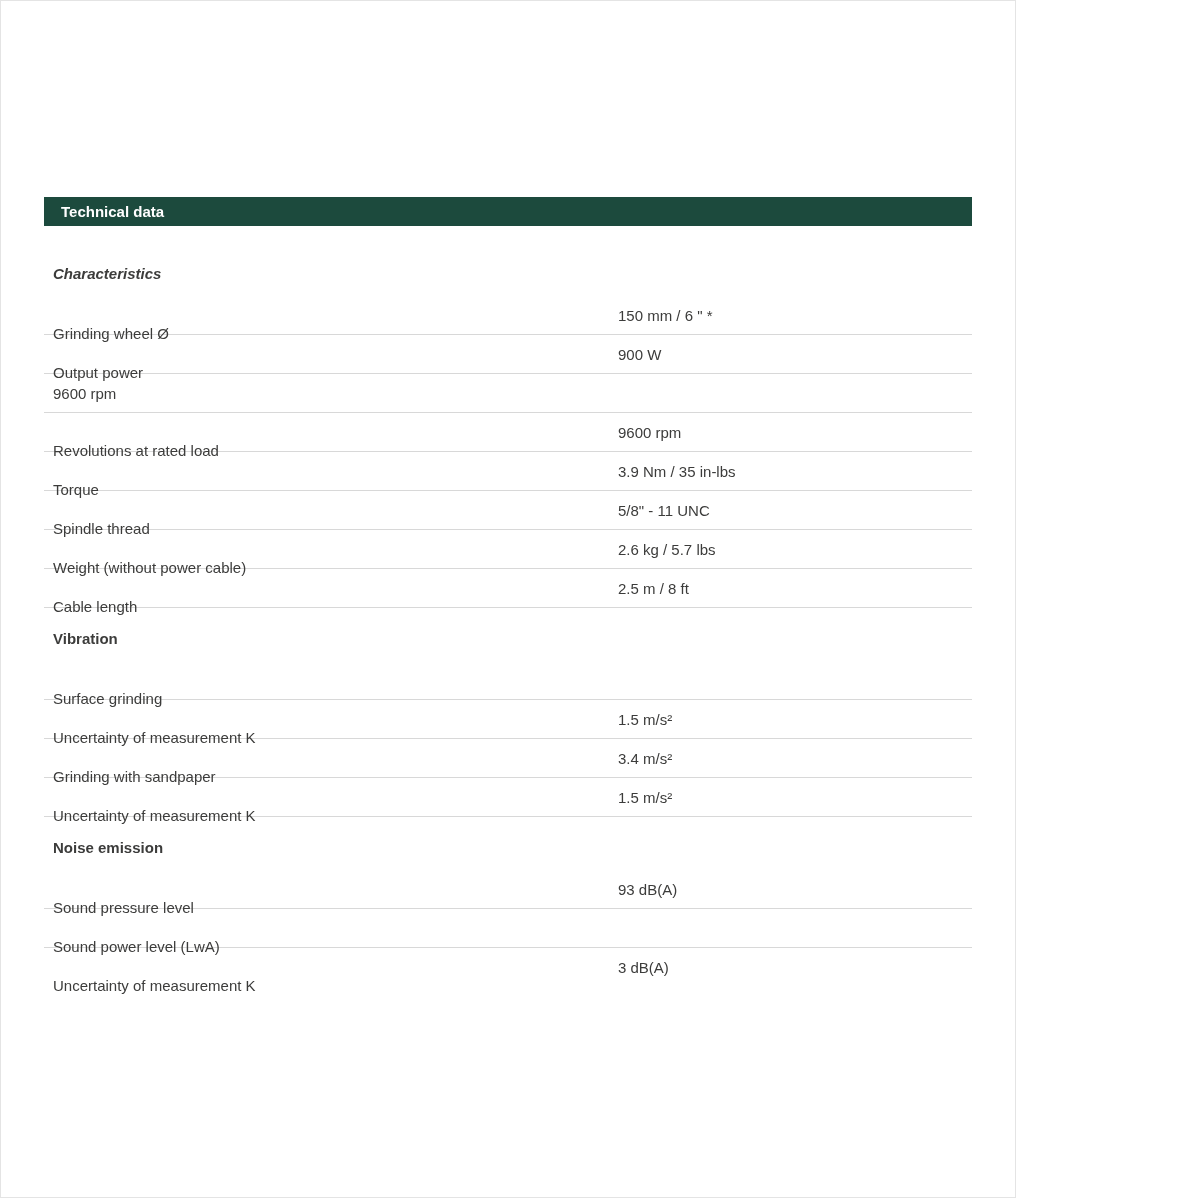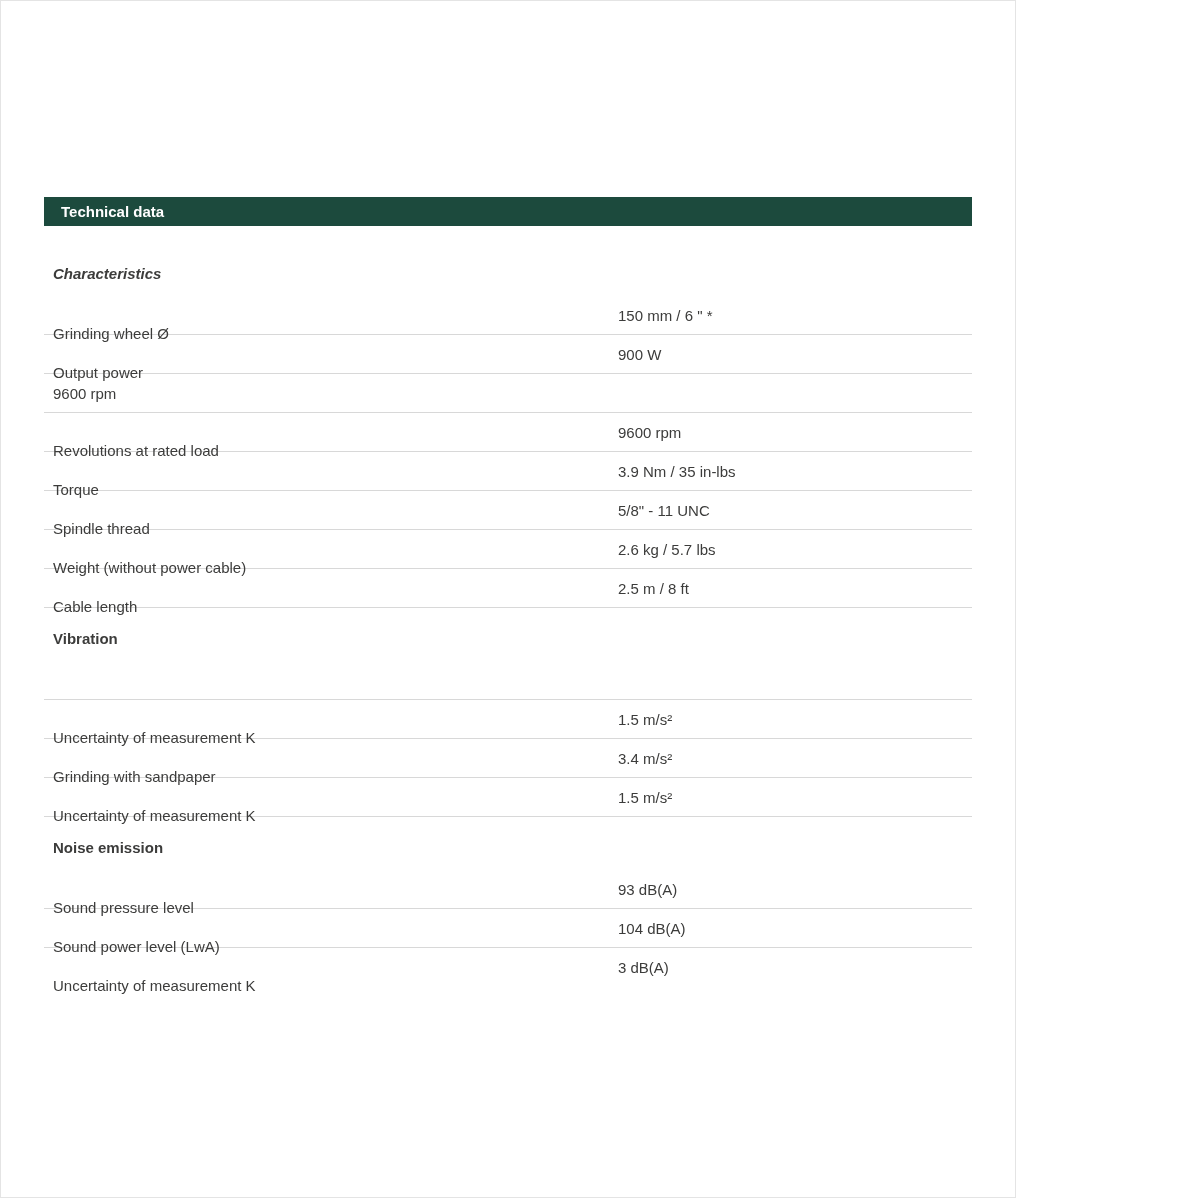--- a/index.html
+++ b/index.html
@@ -119,20 +119,21 @@
     <span class="label">Cable length</span>
     <span class="value">2.5 m / 8 ft</span>
   </div>
 </div>
   </section>
 
   <section class="section">
     <h3 class="section-heading">Vibration</h3>
     <div class="rows">
   <div class="row">
+    <span class="label">Surface grinding</span>
   </div>
 
   <div class="row">
     <span class="label">Uncertainty of measurement K</span>
     <span class="value">1.5 m/s²</span>
   </div>
 
   <div class="row">
     <span class="label">Grinding with sandpaper</span>
     <span class="value">3.4 m/s²</span>
@@ -148,21 +149,20 @@
   <section class="section">
     <h3 class="section-heading">Noise emission</h3>
     <div class="rows">
   <div class="row">
     <span class="label">Sound pressure level</span>
     <span class="value">93 dB(A)</span>
   </div>
 
   <div class="row">
     <span class="label">Sound power level (LwA)</span>
-    <span class="value">104 dB(A)</span>
   </div>
 
   <div class="row">
     <span class="label">Uncertainty of measurement K</span>
     <span class="value">3 dB(A)</span>
   </div>
 </div>
   </section>
 </div>
   </div>

